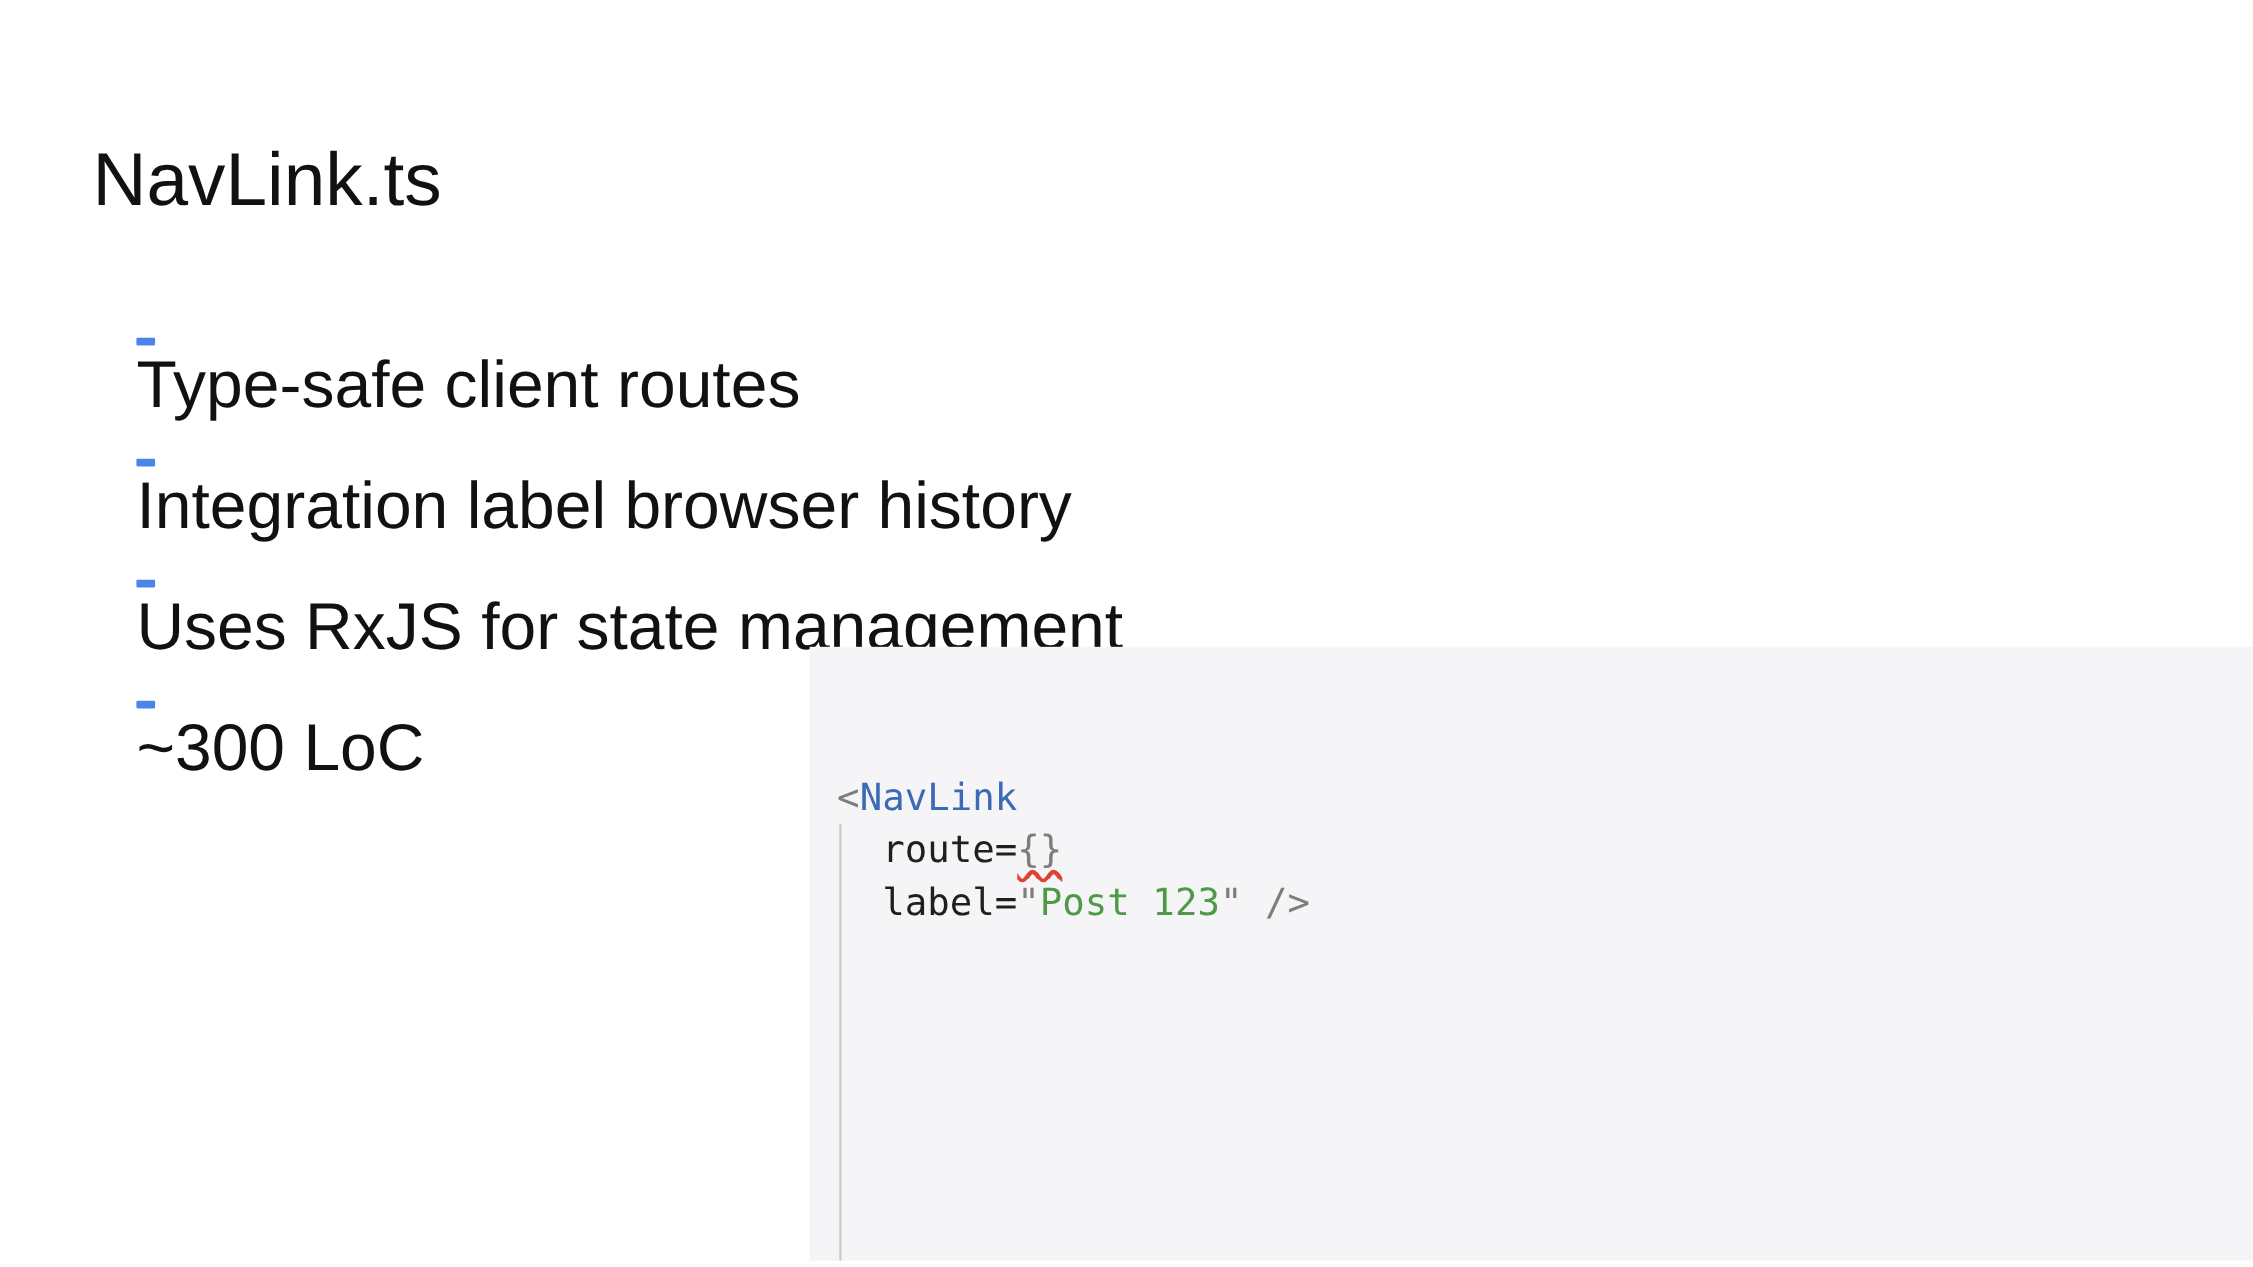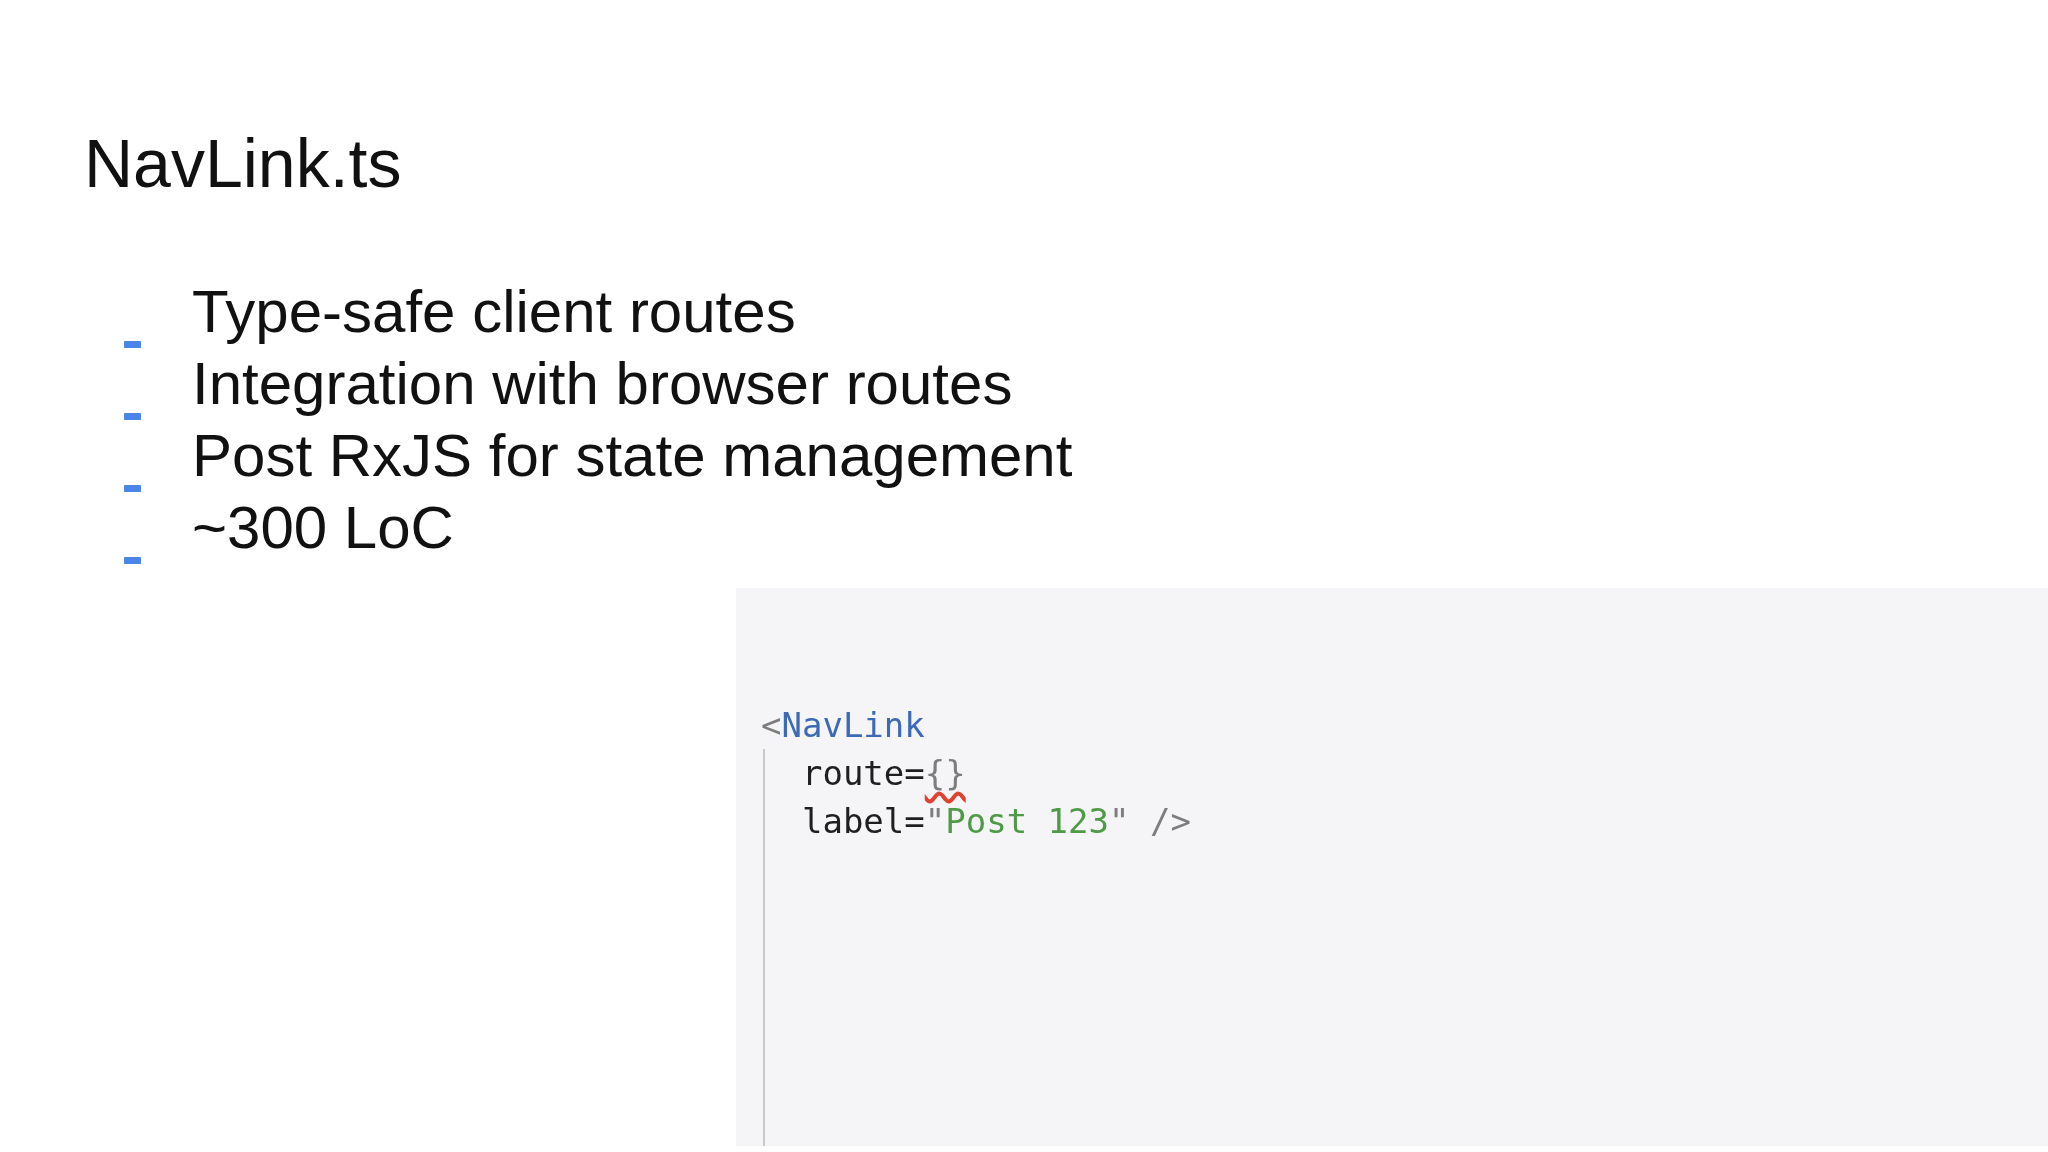--- a/index.html
+++ b/index.html
@@ -31,25 +31,26 @@
   .bullets {
     position: absolute;
     left: 124px;
     top: 276px;
     margin: 0;
     padding: 0;
     list-style: none;
   }
   .bullets li {
     display: flex;
-    align-items: flex-end;
+    align-items: flex-start;
     font-size: 60px;
     line-height: 72px;
     color: var(--c-text, #111111);
     white-space: nowrap;
+    flex-direction: column;
   }
   .dash {
     flex: 0 0 auto;
     width: 17px;
     height: 7px;
     margin-top: 31px;
     margin-right: 51px;
     border-radius: 1px;
     background: var(--c-accent_blue, #4a86e8);
   }
@@ -97,25 +98,25 @@
 
   <h1 class="title">NavLink.ts</h1>
 
   <ul class="bullets">
     <li>
       <span class="dash"></span>
       <span>Type-safe client routes</span>
     </li>
     <li>
       <span class="dash"></span>
-      <span>Integration with browser routes</span>
+      <span>Integration label browser history</span>
     </li>
     <li>
       <span class="dash"></span>
-      <span>Post RxJS for state management</span>
+      <span>Uses RxJS for state management</span>
     </li>
     <li>
       <span class="dash"></span>
       <span>~300 LoC</span>
     </li>
   </ul>
 
   <div class="code-panel">
     <div class="indent-guide"></div>
     <pre class="code"><div class="code-line"><span class="tok punct">&lt;</span><span class="tok tag">NavLink</span></div><div class="code-line"><span class="tok plain">  route=</span><span class="tok punct err">{}</span></div><div class="code-line"><span class="tok plain">  label=</span><span class="tok punct">"</span><span class="tok string">Post 123</span><span class="tok punct">"</span><span class="tok plain"> </span><span class="tok punct">/&gt;</span></div></pre>

